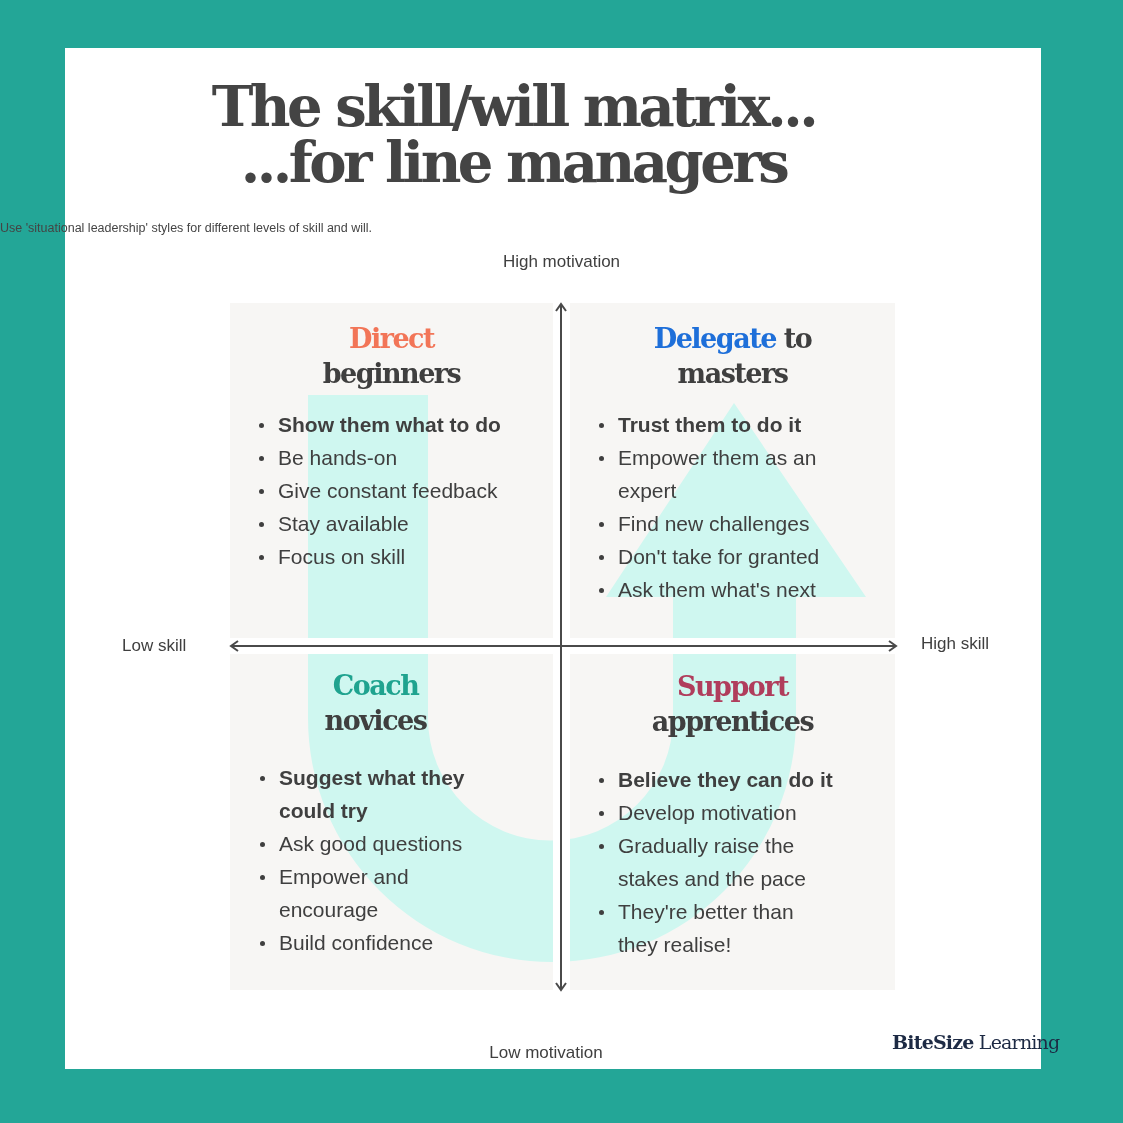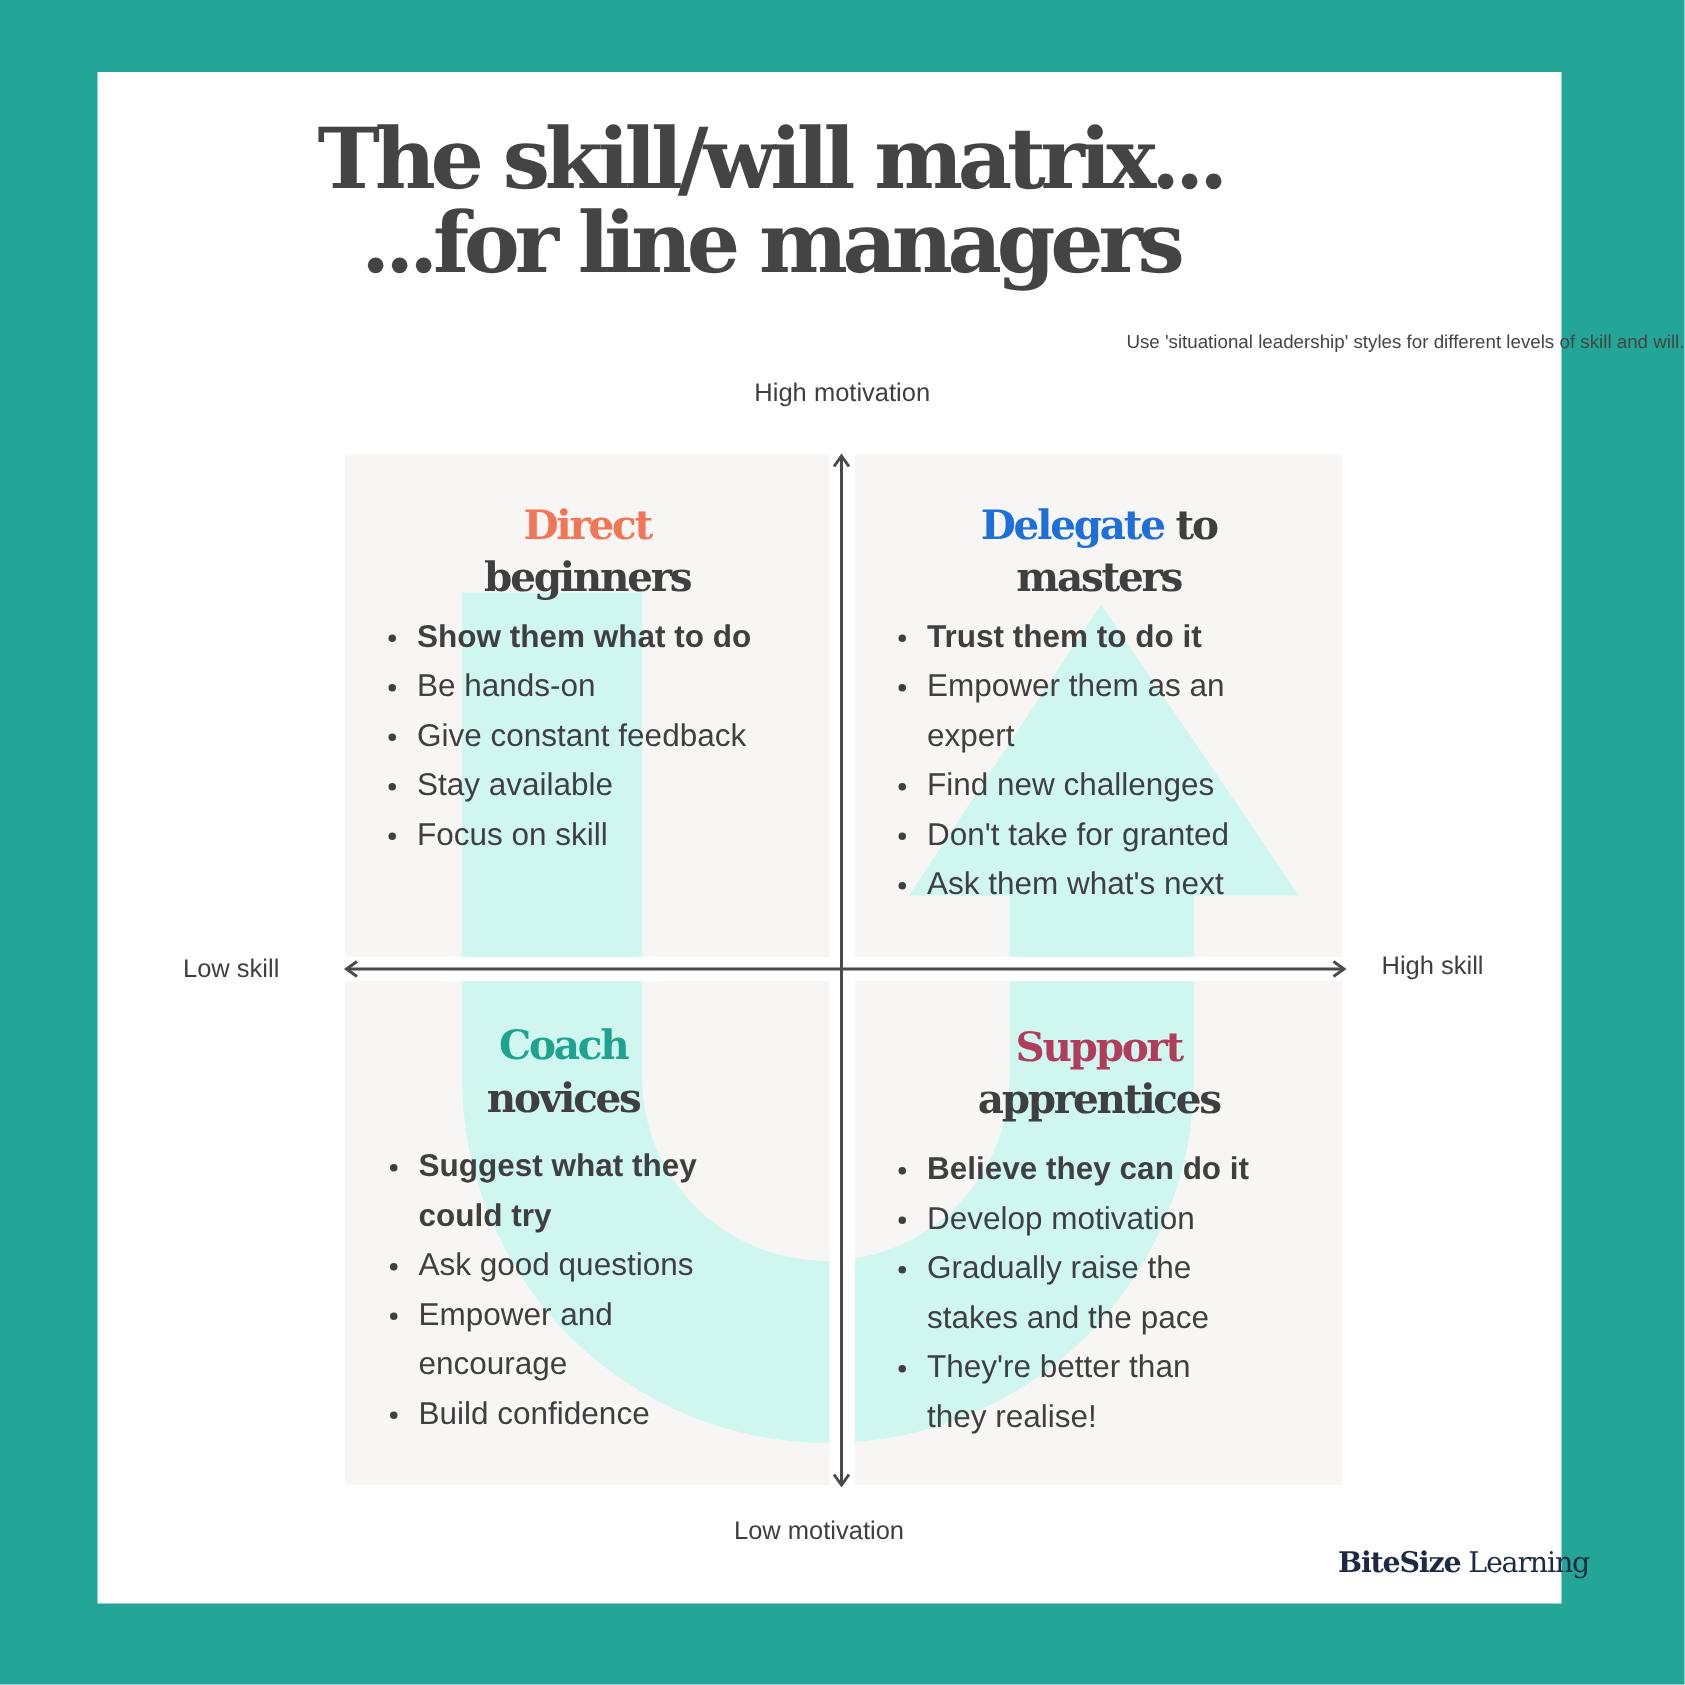--- a/index.html
+++ b/index.html
@@ -23,21 +23,21 @@
     font-weight: bold;
     font-size: 56px;
     line-height: 56px;
     letter-spacing: -3.5px;
     color: #444444;
     margin: 0;
   }
   .title .line { display: block; }
   .subtitle {
     position: absolute; left: 0; top: 221px; width: 1123px;
-    text-align: right;
+    text-align: left;
     font-family: "Liberation Sans", sans-serif;
     font-size: 12.5px;
     color: #444;
   }
   .axis-label {
     position: absolute;
     font-family: "Liberation Sans", sans-serif;
     font-size: 17px;
     color: #3f3f3f;
     white-space: nowrap;
@@ -54,21 +54,20 @@
   svg.overlay { position: absolute; left: 0; top: 0; pointer-events: none; }
   svg.axes { position: absolute; left: 0; top: 0; pointer-events: none; }
   .q-head {
     position: absolute; text-align: center;
     font-family: "DejaVu Serif", serif;
     font-weight: bold;
     font-size: 27px;
     line-height: 35px;
     letter-spacing: -1.5px;
     color: #3f3f3f;
-    margin-top: 12px;
   }
   .q-list {
     position: absolute;
     margin: 0; padding: 0;
     list-style: none;
     font-family: "Liberation Sans", sans-serif;
     font-size: 21px;
     line-height: 33px;
     color: #3f3f3f;
   }
@@ -99,21 +98,21 @@
 
 <div class="card"></div>
 
 <h1 class="title">
   <span class="line">The skill/will matrix...</span>
   <span class="line">...for line managers</span>
 </h1>
 <div class="subtitle">Use 'situational leadership' styles for different levels of skill and will.</div>
 
 <div class="axis-label" style="left:0;width:1123px;text-align:center;top:252px;">High motivation</div>
-<div class="axis-label" style="left:0;width:1092px;text-align:center;top:1011px;">Low motivation</div>
+<div class="axis-label" style="left:0;width:1092px;text-align:center;top:1043px;">Low motivation</div>
 <div class="axis-label" style="left:122px;top:636px;">Low skill</div>
 <div class="axis-label" style="left:921px;top:634px;">High skill</div>
 
 <div class="quad" id="q-tl"></div>
 <div class="quad" id="q-tr"></div>
 <div class="quad" id="q-bl"></div>
 <div class="quad" id="q-br"></div>
 
 <svg class="overlay" width="1123" height="1123">
   <defs>

